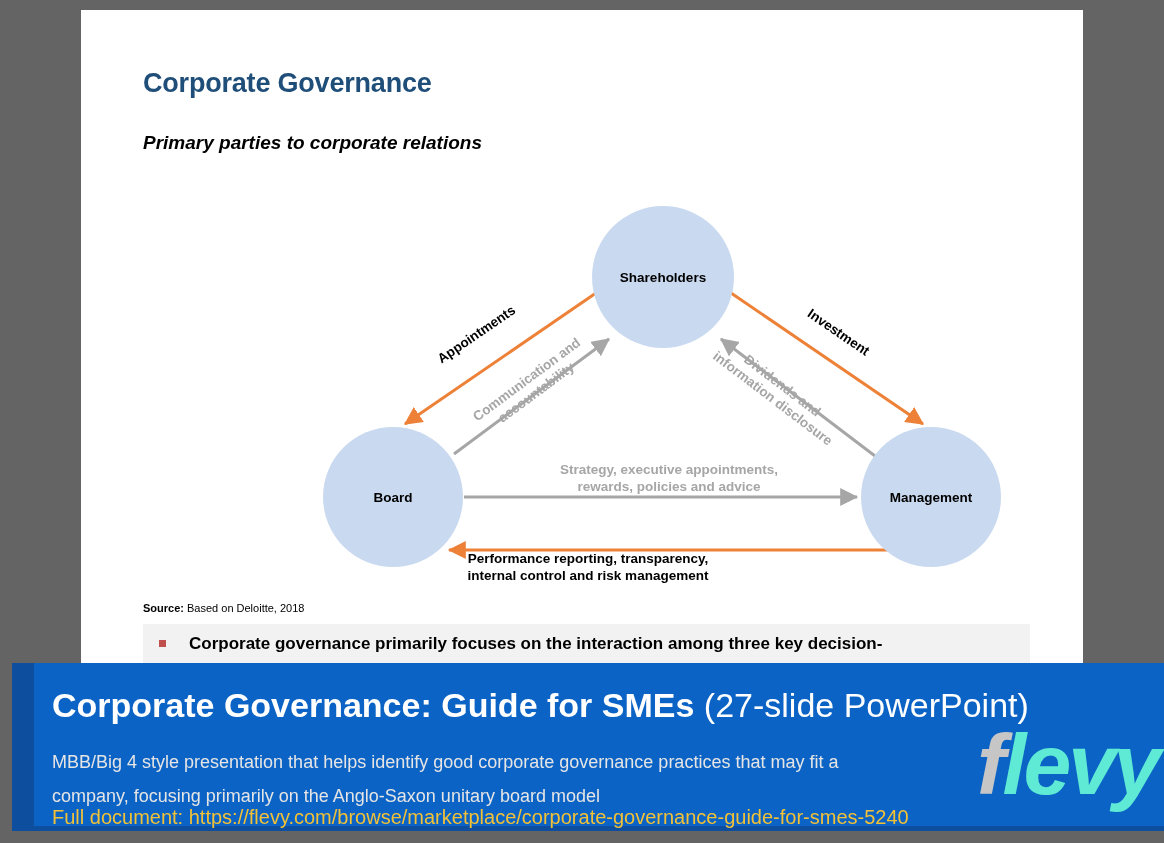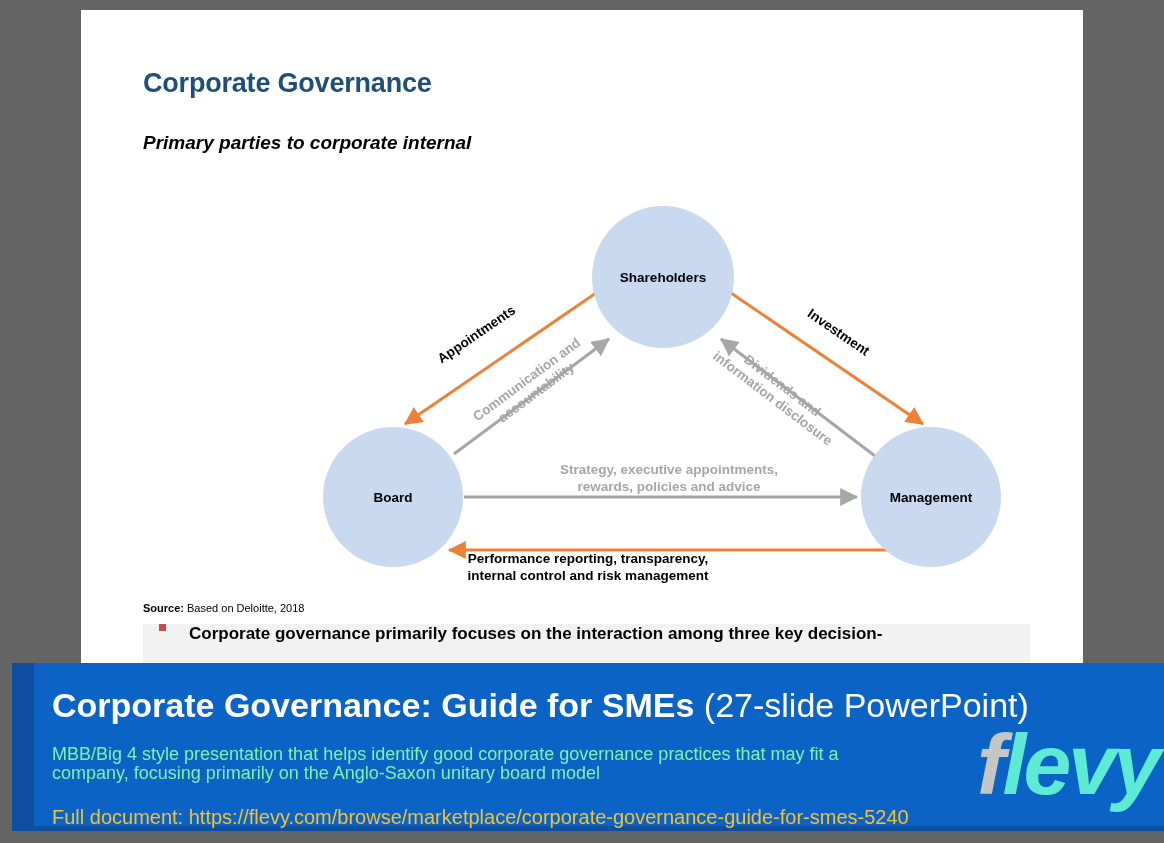--- a/index.html
+++ b/index.html
@@ -95,20 +95,21 @@
 
   
   #bullet-band {
     position: absolute;
     left: 62px;
     top: 614px;
     width: 887px;
     height: 39px;
     background: #f2f2f2;
     display: flex;
+    align-items: center;
   }
   #bullet-marker {
     width: 7px;
     height: 7px;
     background: #c0504d;
     margin-left: 16px;
     margin-right: 23px;
     flex: none;
   }
   #bullet-text {
@@ -150,22 +151,22 @@
   }
   #banner-title .strong { font-weight: bold; }
   #banner-title .light  { font-weight: normal; }
 
   #banner-desc {
     position: absolute;
     left: 40px;
     top: 82px;
     width: 800px;
     font-size: 18px;
-    line-height: 19px;
-    color: #86efac;
+    line-height: 34px;
+    color: #e5e5e5;
   }
   #banner-url {
     position: absolute;
     left: 40px;
     top: 143px;
     font-size: 20px;
     color: #f2c136;
     white-space: nowrap;
   }
 
@@ -182,21 +183,21 @@
   }
   #flevy-logo .f-part { color: #c6c6c6; }
   #flevy-logo .levy-part { color: #5eead4; }
 </style>
 </head>
 <body>
 
 <div id="slide">
 
   <div id="slide-title">Corporate Governance</div>
-  <div id="slide-subtitle">Primary parties to corporate internal</div>
+  <div id="slide-subtitle">Primary parties to corporate relations</div>
 
   <div id="diagram">
     <svg width="1002" height="410" viewBox="0 0 1002 410" xmlns="http://www.w3.org/2000/svg">
       <defs>
         <marker id="arrow-orange" markerWidth="7" markerHeight="7" refX="5.6" refY="3" orient="auto" markerUnits="strokeWidth">
           <path d="M0,0 L6,3 L0,6 z" fill="#ed8137"></path>
         </marker>
         <marker id="arrow-gray" markerWidth="7" markerHeight="7" refX="5.6" refY="3" orient="auto" markerUnits="strokeWidth">
           <path d="M0,0 L6,3 L0,6 z" fill="#a6a6a6"></path>
         </marker>

